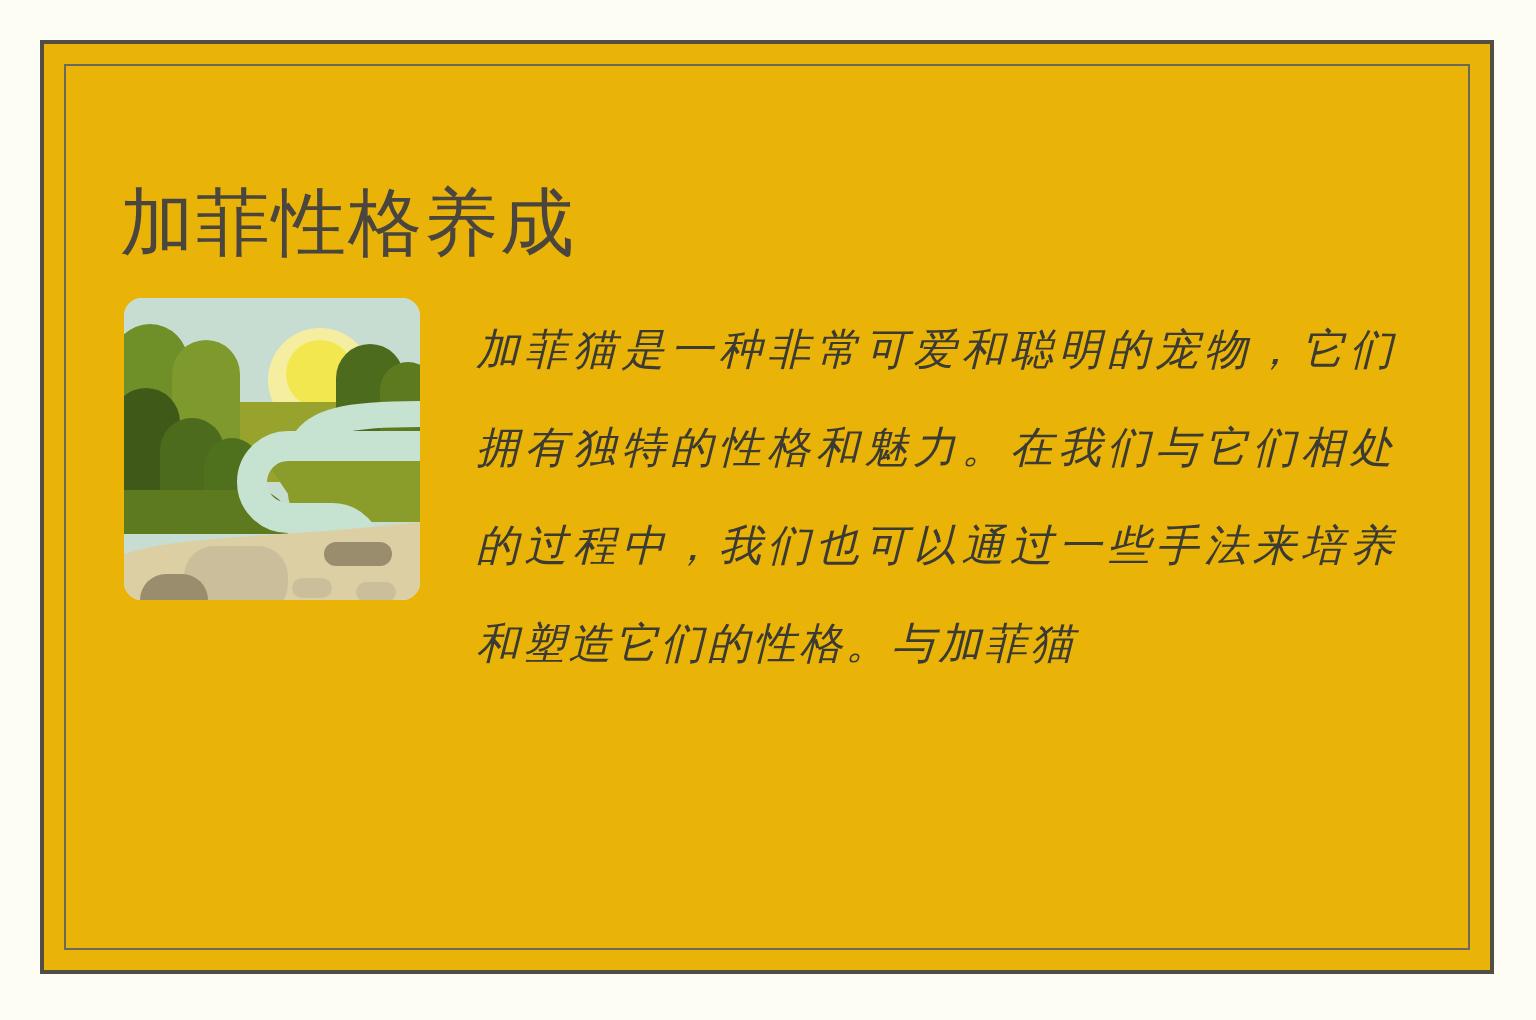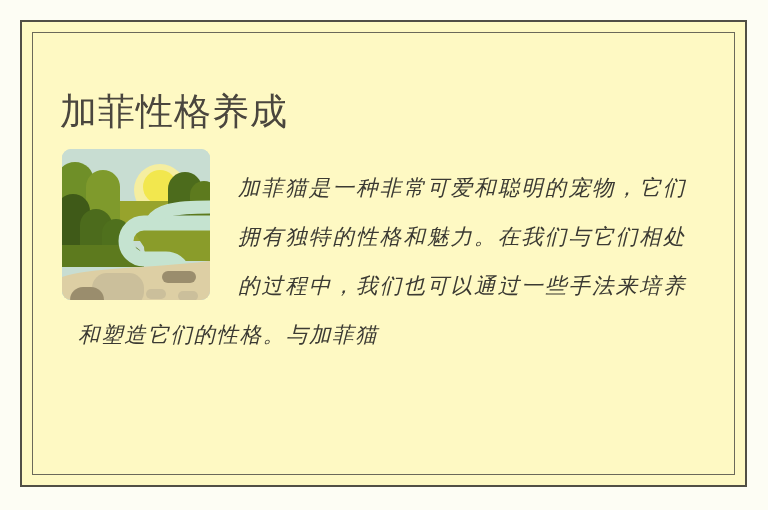--- a/index.html
+++ b/index.html
@@ -23,21 +23,21 @@
     background: #fdfdf4;
   }
   #frame-outer {
     position: absolute;
     left: 20px;
     top: 20px;
     width: 727px;
     height: 467px;
     border: 2px solid #514f45;
     box-sizing: border-box;
-    background: #fef9c3;
+    background: #eab308;
   }
   #frame-inner {
     position: absolute;
     left: 10px;
     top: 10px;
     right: 10px;
     bottom: 10px;
     border: 1px solid #6b6959;
     box-sizing: border-box;
   }
@@ -90,21 +90,21 @@
 
   
   #article-text {
     font-family: "DejaVu Serif", serif;
     font-size: 21.5px;
     line-height: 49px;
     color: #3b3a33;
     letter-spacing: 1.6px;
     text-align: justify;
     text-justify: inter-character;
-    margin: 16px;
+    margin: 4px;
     font-style: italic;
     font-weight: 400;
   }
 </style>
 </head>
 <body>
 
 <div id="page">
 
   <div id="frame-outer">

